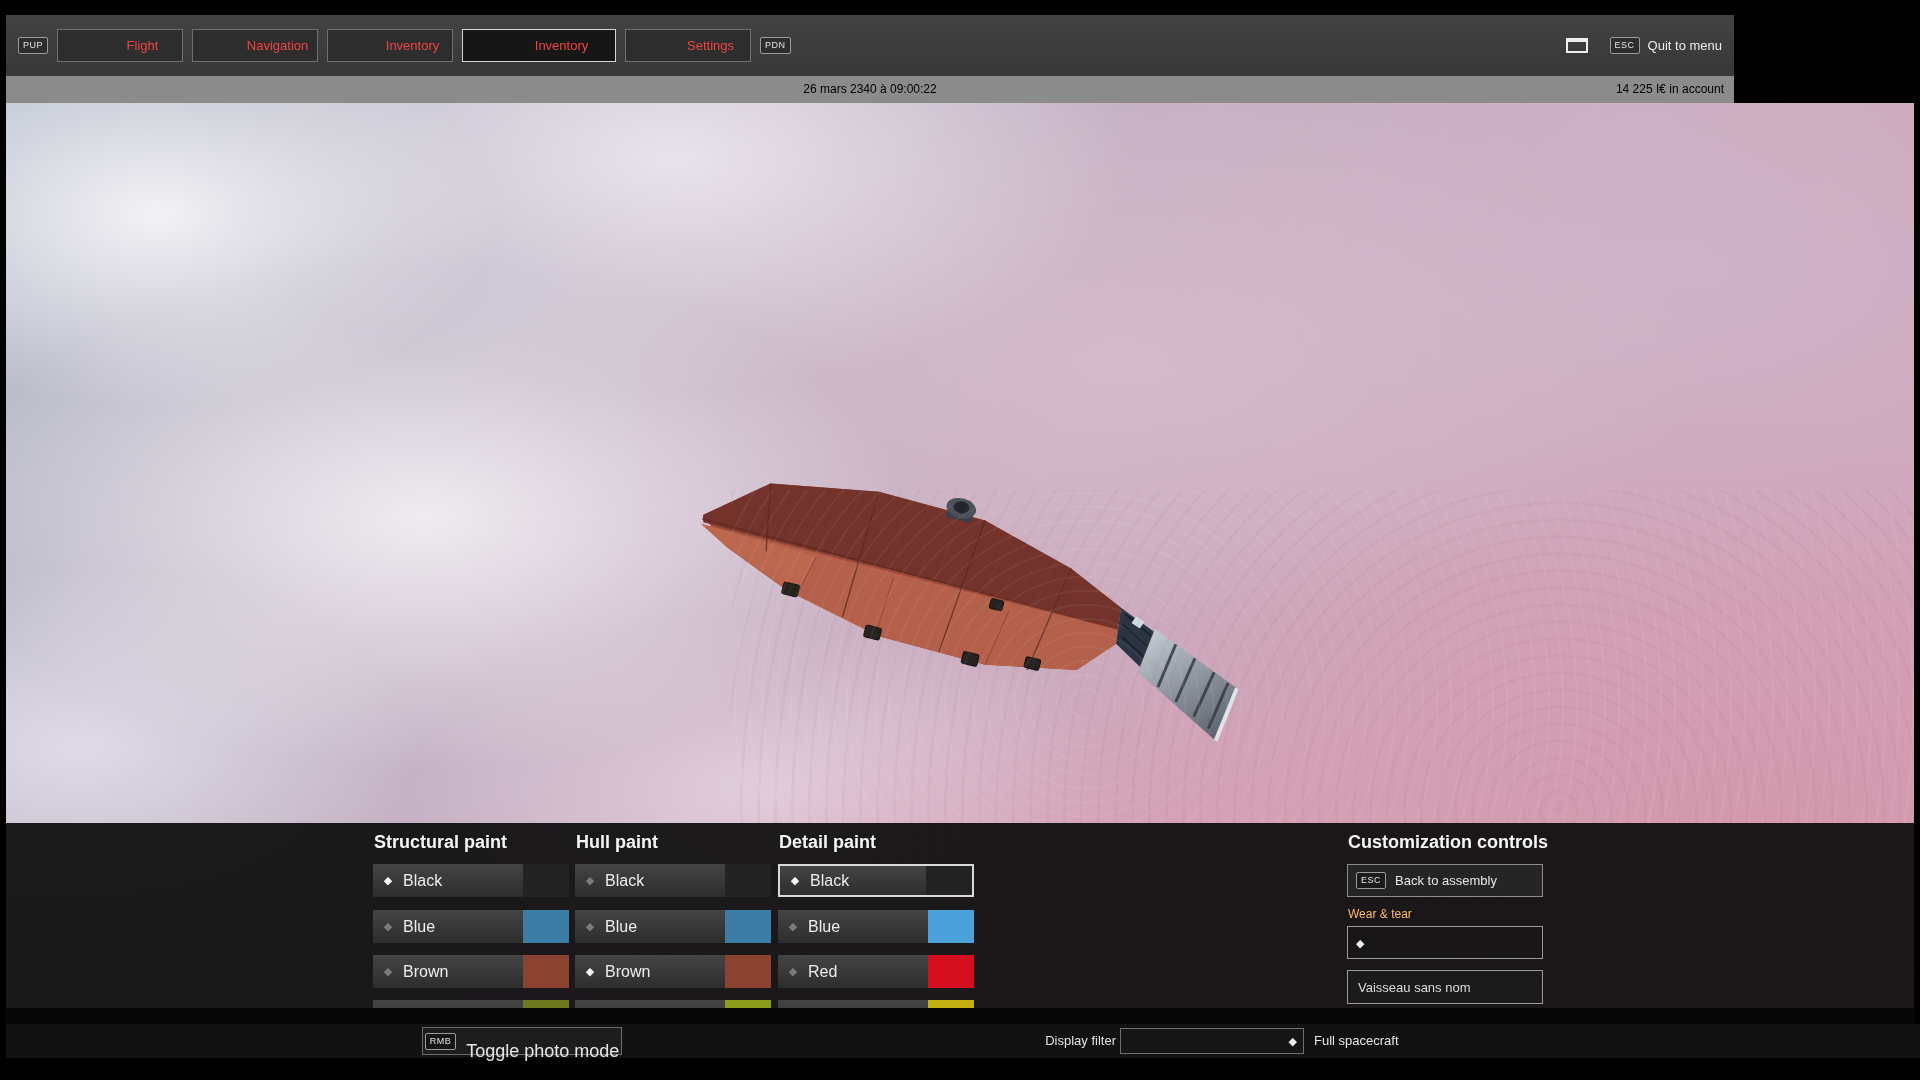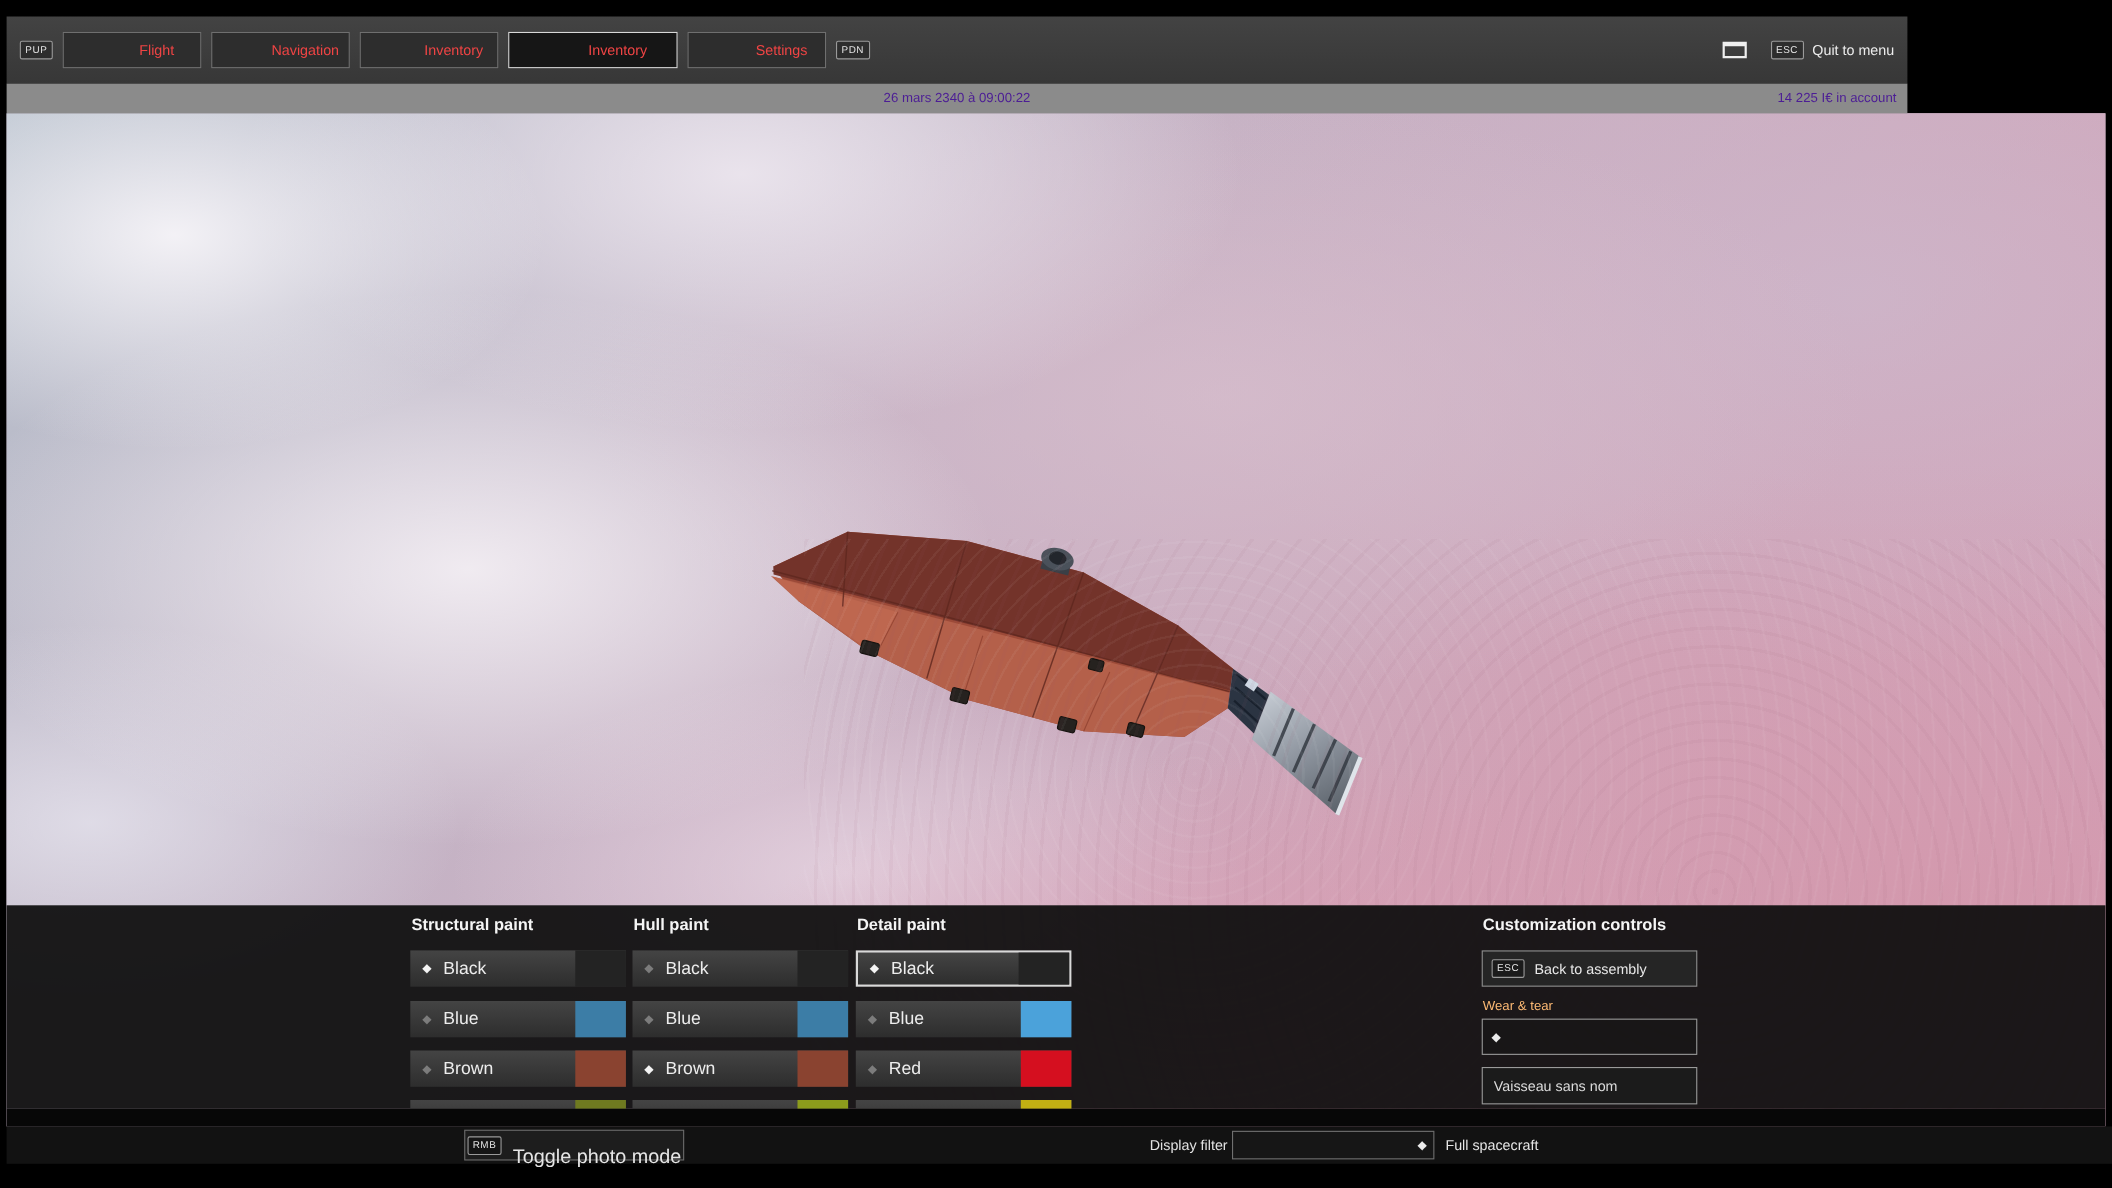--- a/index.html
+++ b/index.html
@@ -15,21 +15,21 @@
   .tab{width:126px;height:33px;background:#2d2d2d;border:1px solid #6f6f6f;color:#ef4444;
     font-size:13px;display:flex;align-items:center;justify-content:center;box-sizing:border-box;cursor:pointer;padding-left:45px;}
   .tab.active{width:154px;background:#161616;border:1px solid #d8d8d8;}
   .topbar-right{margin-left:auto;display:flex;align-items:center;gap:16px;}
   .window-btn{width:34px;height:26px;display:flex;align-items:center;justify-content:center;cursor:pointer;}
   .window-icon{width:22px;height:15px;border:2px solid #efefef;border-top-width:4px;box-sizing:border-box;}
   .quit{display:flex;align-items:center;gap:8px;color:#ececec;font-size:13px;cursor:pointer;}
 
   
   .datebar{position:absolute;left:0;top:61px;right:0;height:27px;z-index:6;
-    background:rgba(146,146,146,.95);color:#4c1d95;font-size:12px;}
+    background:rgba(146,146,146,.95);color:#000000;font-size:12px;}
   .datebar .dt{position:absolute;left:0;right:0;top:0;text-align:center;line-height:27px;}
   .datebar .acct{position:absolute;right:10px;top:0;line-height:27px;}
 
   
   .scene{position:absolute;left:0;top:88px;width:1908px;height:921px;overflow:hidden;z-index:1;
     background-color:#c2afc0;
     background-image:
       radial-gradient(ellipse 520px 300px at 8% 12%, rgba(246,244,248,.95), rgba(246,244,248,0) 65%),
       radial-gradient(ellipse 700px 360px at 35% 6%, rgba(238,232,240,.9), transparent 65%),
       radial-gradient(ellipse 800px 420px at 22% 45%, rgba(248,244,248,.85), transparent 60%),
@@ -44,21 +44,21 @@
     background-image:
       repeating-radial-gradient(circle at 30% 40%, rgba(255,255,255,.10) 0 2px, rgba(0,0,0,0) 2px 14px),
       repeating-radial-gradient(circle at 70% 60%, rgba(150,90,110,.12) 0 3px, rgba(0,0,0,0) 3px 17px);}
   .ship-wrap{position:absolute;left:682px;top:312px;width:640px;height:330px;}
 
   
   .panel{position:absolute;left:0;top:808px;width:1908px;height:185px;z-index:4;
     background:rgba(13,13,13,.93);overflow:hidden;}
   .panel-gap{position:absolute;left:0;top:993px;width:1908px;height:16px;background:#070707;z-index:4;}
   .paint-col{position:absolute;top:0;width:196px;height:185px;}
-  .col-title{position:absolute;top:9px;left:1px;font-size:15px;font-weight:bold;color:#f5f5f5;white-space:nowrap;}
+  .col-title{position:absolute;top:9px;left:1px;font-size:18px;font-weight:bold;color:#f5f5f5;white-space:nowrap;}
   .paint-row{position:absolute;left:0;width:196px;height:33px;box-sizing:border-box;cursor:pointer;
     background:linear-gradient(180deg,#444,#2d2d2d);display:flex;align-items:center;}
   .paint-row.focused{border:2px solid #d9d9d9;}
   .paint-row .marker{width:30px;text-align:center;font-size:11px;color:#7c7c7c;flex:0 0 auto;}
   .paint-row .marker.on{color:#f4f4f4;}
   .paint-row .plabel{font-size:16px;color:#ededed;}
   .paint-row .swatch{position:absolute;right:0;top:0;bottom:0;width:46px;}
   .r0{top:41px}.r1{top:87px}.r2{top:132px}.r3{top:177px}
 
   

